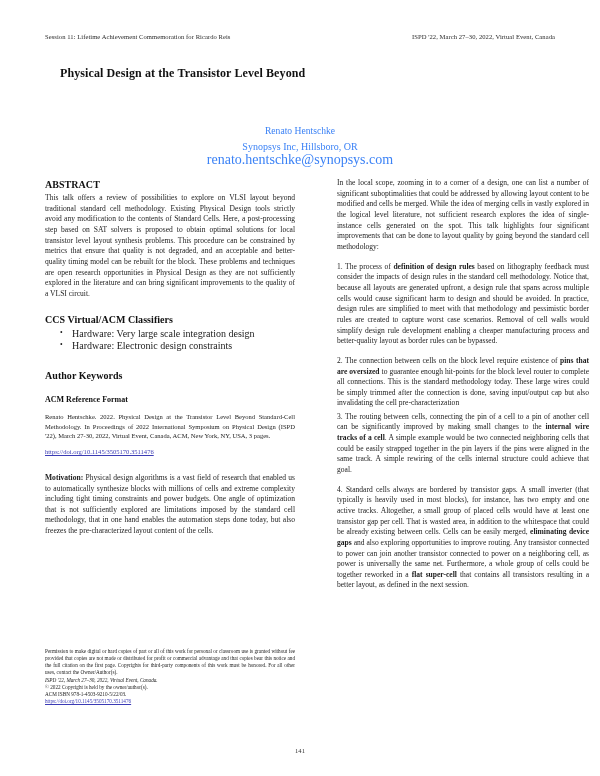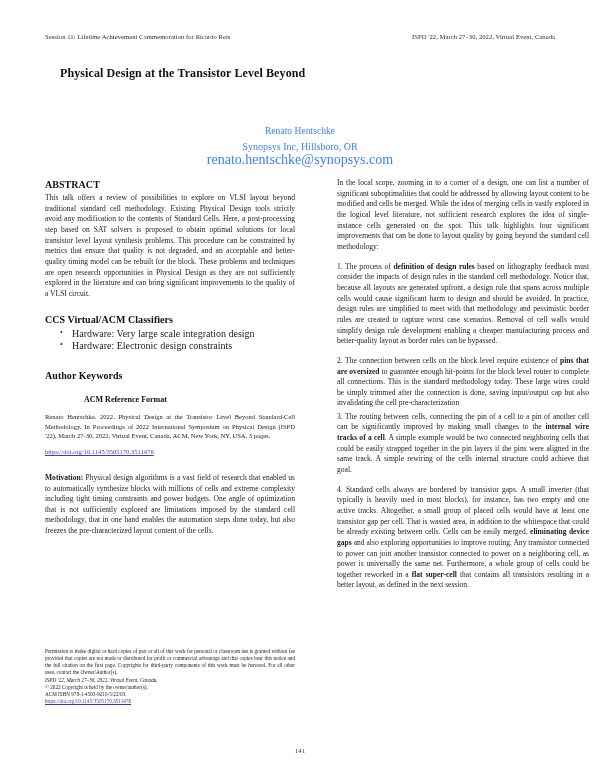--- a/index.html
+++ b/index.html
@@ -198,21 +198,21 @@
     <p class="para">This talk offers a review of possibilities to explore on VLSI layout beyond traditional standard cell methodology. Existing Physical Design tools strictly avoid any modification to the contents of Standard Cells. Here, a post-processing step based on SAT solvers is proposed to obtain optimal solutions for local transistor level layout synthesis problems. This procedure can be constrained by metrics that ensure that quality is not degraded, and an acceptable and better-quality timing model can be rebuilt for the block. These problems and techniques are open research opportunities in Physical Design as they are not sufficiently explored in the literature and can bring significant improvements to the quality of a VLSI circuit.</p>
 
     <h2 class="section" style="margin-top:13px;">CCS Virtual/ACM Classifiers</h2>
     <ul class="ccs">
       <li>Hardware: Very large scale integration design</li>
       <li>Hardware: Electronic design constraints</li>
     </ul>
 
     <h2 class="section" style="margin-top:17px;">Author Keywords</h2>
 
-    <h3 class="subsection" style="margin-top:12px;margin-left:39px;">ACM Reference Format</h3>
+    <h3 class="subsection" style="margin-top:12px;">ACM Reference Format</h3>
     <p class="refblock">Renato Hentschke. 2022. Physical Design at the Transistor Level Beyond Standard-Cell Methodology. In Proceedings of 2022 International Symposium on Physical Design (ISPD '22), March 27-30, 2022, Virtual Event, Canada, ACM, New York, NY, USA, 3 pages.</p>
     <p class="refblock" style="text-align:left;"><a class="link" href="#">https://doi.org/10.1145/3505170.3511476</a></p>
 
     <p class="para" style="margin-top:16px;"><span class="motivation-lead">Motivation:</span> <span>Physical design algorithms is a vast field of research that enabled us to automatically synthesize blocks with millions of cells and extreme complexity including tight timing constraints and power budgets. One angle of optimization that is not sufficiently explored are limitations imposed by the standard cell methodology, that in one hand enables the automation steps done today, but also freezes the pre-characterized layout content of the cells.</span></p>
   </div>
 
   <div class="copyright">
     <div class="cp-body">Permission to make digital or hard copies of part or all of this work for personal or classroom use is granted without fee provided that copies are not made or distributed for profit or commercial advantage and that copies bear this notice and the full citation on the first page. Copyrights for third-party components of this work must be honored. For all other uses, contact the Owner/Author(s).</div>
     <span class="cline italic">ISPD '22, March 27–30, 2022, Virtual Event, Canada.</span>
     <span class="cline">© 2022 Copyright is held by the owner/author(s).</span>

